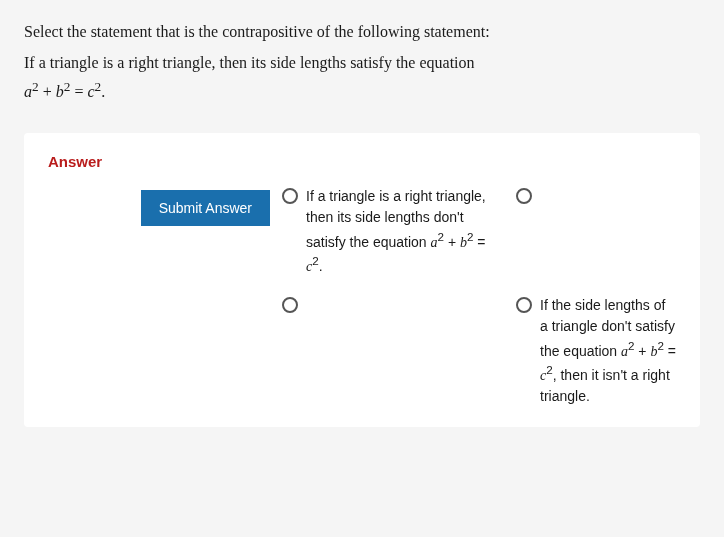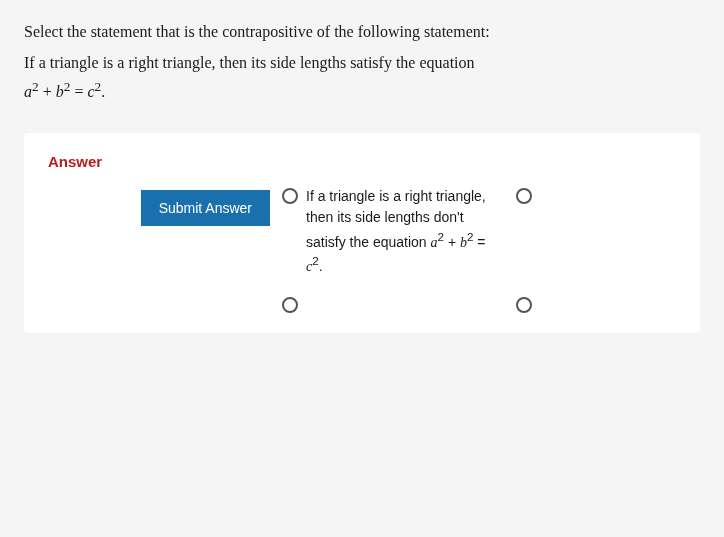--- a/index.html
+++ b/index.html
@@ -128,16 +128,21 @@
     <div class="col-submit" style="grid-row: 1 / 3;">
       <button class="submit-btn">Submit Answer</button>
     </div>
 
     <div class="option">
       <div class="radio-circle"></div>
     </div>
 
     <div class="option">
       <div class="radio-circle"></div>
+      <span class="option-text">
+        If the side lengths of a triangle don't satisfy the equation
+        <span class="math">a</span><sup>2</sup> + <span class="math">b</span><sup>2</sup> = <span class="math">c</span><sup>2</sup>,
+        then it isn't a right triangle.
+      </span>
     </div>
 
   </div>
 </div>
 
 </body></html>

